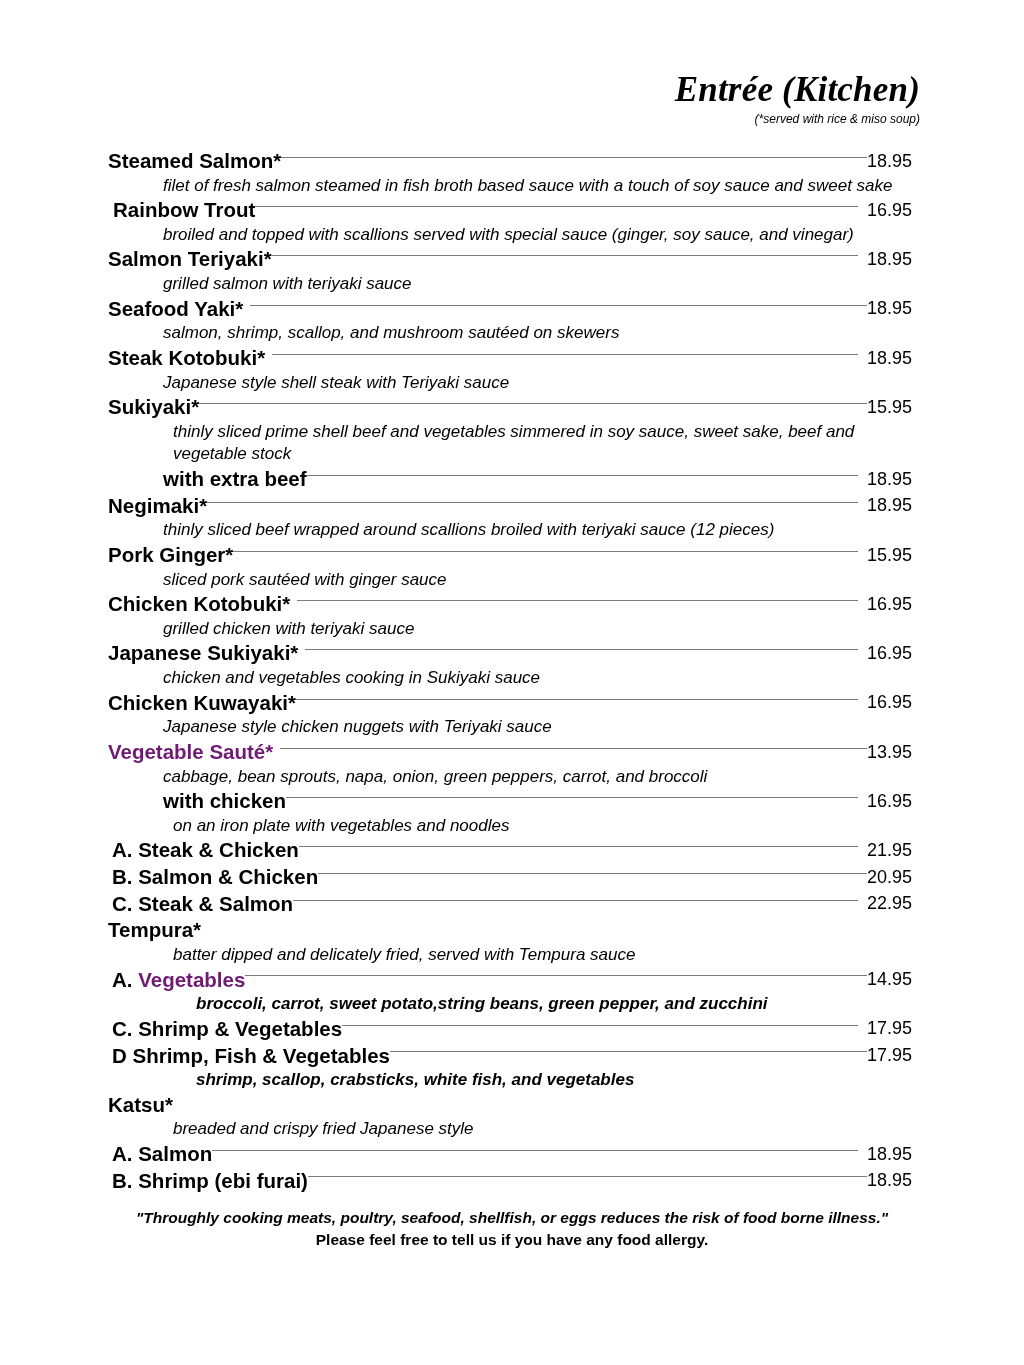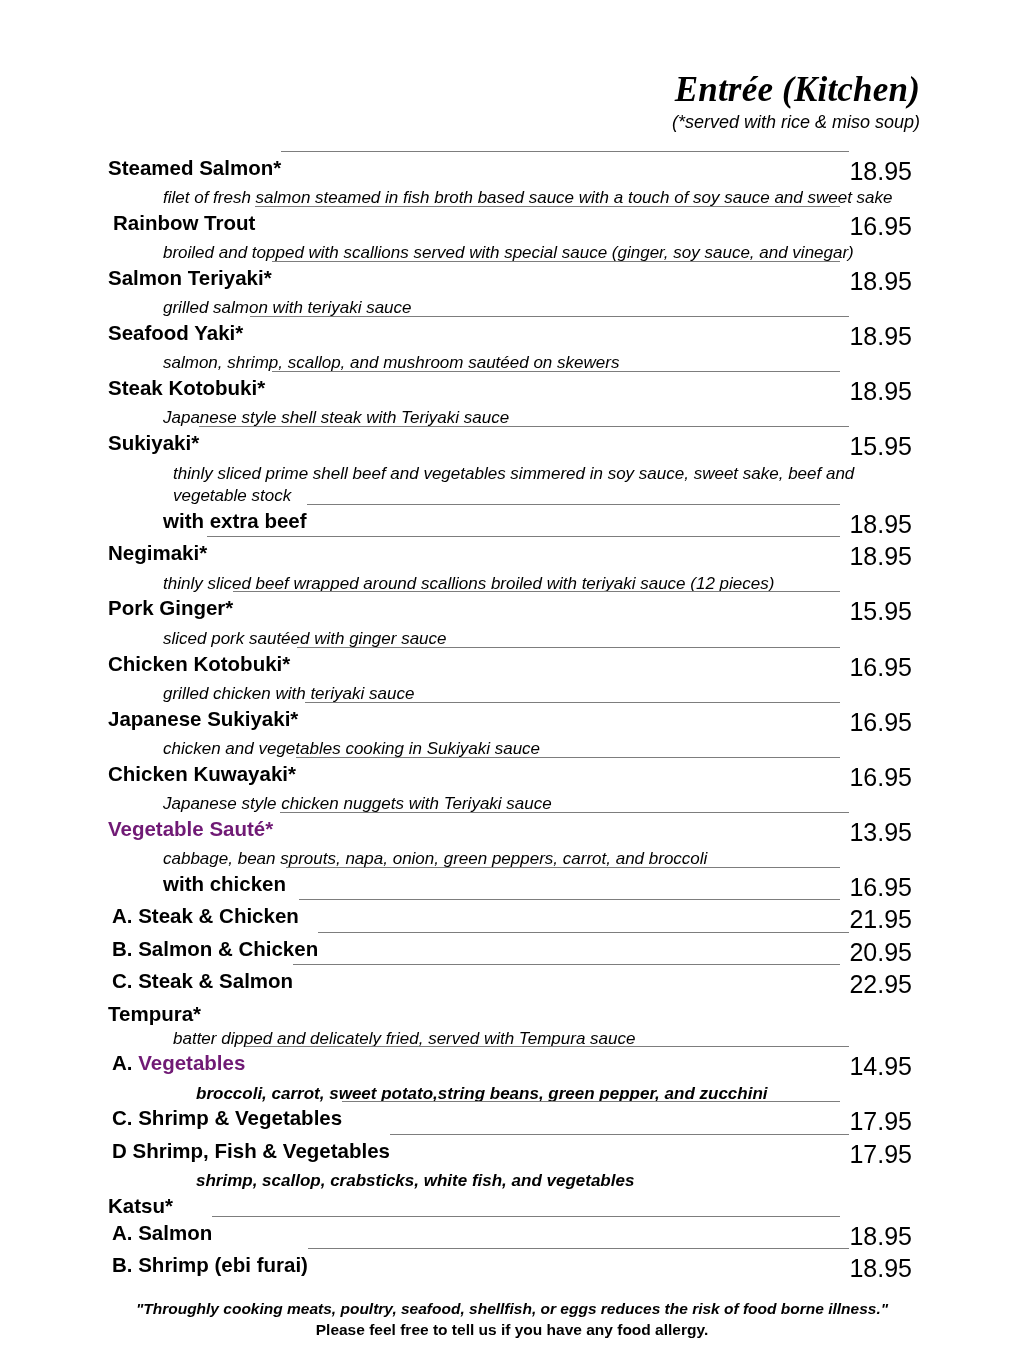--- a/index.html
+++ b/index.html
@@ -33,33 +33,33 @@
     font-weight: bold;
     font-style: italic;
     font-size: 35px;
     letter-spacing: 0.2px;
     line-height: 1.05;
     margin: 0;
   }
   .menu-subtitle {
     font-family: "Liberation Sans", sans-serif;
     font-style: italic;
-    font-size: 18px;
+    font-size: 12px;
     margin: 4px 0 0 0;
     line-height: 1.1;
   }
 
   
   .menu-body {
     padding: 22px 0 0 0;
   }
 
   .row {
     display: flex;
-    align-items: flex-start;
+    align-items: center;
     width: 100%;
     box-sizing: border-box;
     padding-right: 112px;
     padding-left: 108px;
   }
   .row.indent-sub { padding-left: 112px; }
   .row.indent-extra { padding-left: 163px; }
 
   .item-name {
     font-weight: bold;
@@ -72,21 +72,21 @@
     flex: 1 1 auto;
     min-width: 6px;
     border-bottom: 1.4px solid #7d7d7d;
     position: relative;
     top: -4px;
     margin: 0 0 0 0;
   }
   .leader.gap-left { margin-left: 7px; }
   .price {
     flex: 0 0 auto;
-    font-size: 25px;
+    font-size: 18px;
     line-height: 1.30;
     text-align: right;
     white-space: pre;
     padding-left: 0;
   }
   .price.gap { padding-left: 9px; }
 
   .desc {
     font-style: italic;
     font-size: 17px;
@@ -228,20 +228,21 @@
       <span class="price">13.95</span>
     </div>
     <div class="desc">cabbage, bean sprouts, napa, onion, green peppers, carrot, and broccoli</div>
 
     <div class="row indent-extra">
       <span class="item-name">with chicken</span>
       <span class="leader"></span>
       <span class="price gap">16.95</span>
     </div>
 
+    <div class="desc deep">on an iron plate with vegetables and noodles</div>
 
     <div class="row indent-sub">
       <span class="item-name">A. Steak &amp; Chicken</span>
       <span class="leader"></span>
       <span class="price gap">21.95</span>
     </div>
     <div class="row indent-sub">
       <span class="item-name">B. Salmon &amp; Chicken</span>
       <span class="leader"></span>
       <span class="price">20.95</span>
@@ -269,20 +270,21 @@
       <span class="price gap">17.95</span>
     </div>
     <div class="row indent-sub">
       <span class="item-name">D Shrimp, Fish &amp; Vegetables</span>
       <span class="leader"></span>
       <span class="price">17.95</span>
     </div>
     <div class="desc deeper">shrimp, scallop, crabsticks, white fish, and vegetables</div>
 
     <div class="no-price-head">Katsu*</div>
+    <div class="desc deep">breaded and crispy fried Japanese style</div>
 
     <div class="row indent-sub">
       <span class="item-name">A. Salmon</span>
       <span class="leader"></span>
       <span class="price gap">18.95</span>
     </div>
     <div class="row indent-sub">
       <span class="item-name">B. Shrimp (ebi furai)</span>
       <span class="leader"></span>
       <span class="price">18.95</span>

